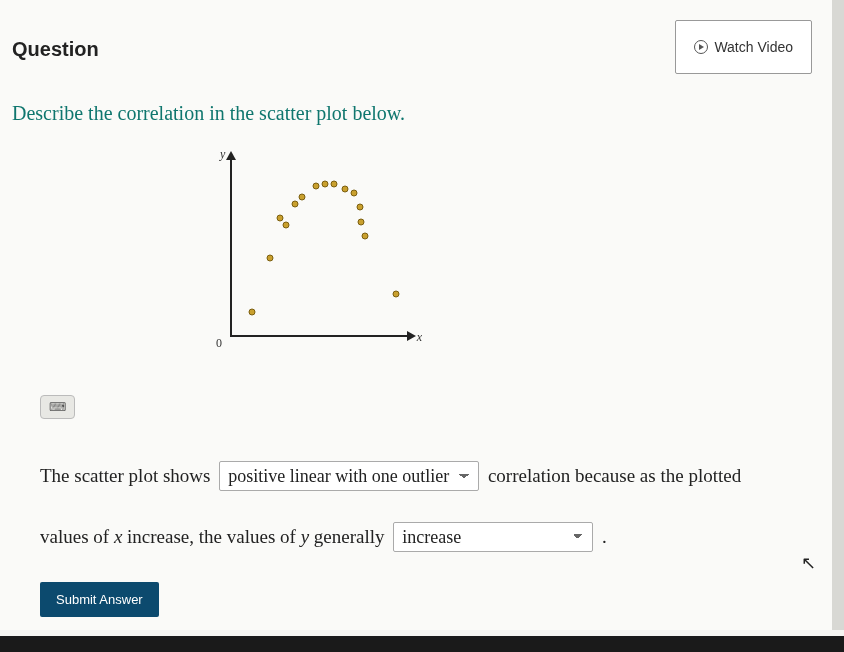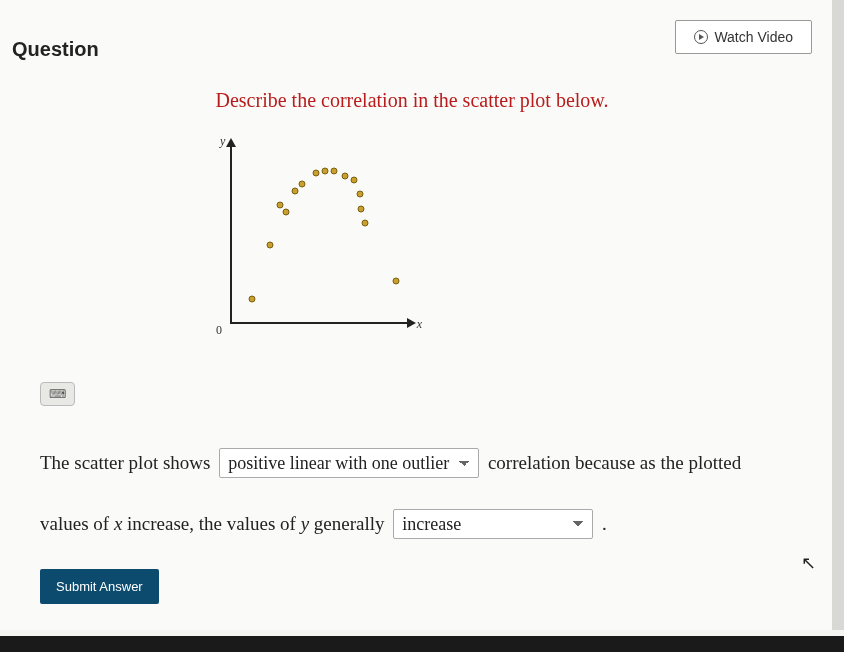--- a/index.html
+++ b/index.html
@@ -30,21 +30,21 @@
       color: #222;
       margin-top: 18px;
     }
     .action-buttons {
       display: flex;
       gap: 12px;
     }
     .btn-outline {
       background: #fff;
       border: 1px solid #999;
-      padding: 8px 18px;
+      padding: 18px 18px;
       font-family: Arial, sans-serif;
       font-size: 14px;
       color: #333;
       cursor: pointer;
       display: flex;
       align-items: center;
       gap: 6px;
       border-radius: 2px;
     }
     .play-icon {
@@ -58,23 +58,22 @@
     }
     .play-triangle {
       width: 0; height: 0;
       border-left: 5px solid #555;
       border-top: 3px solid transparent;
       border-bottom: 3px solid transparent;
       margin-left: 1px;
     }
     .question-text {
       font-size: 20px;
-      color: #b91c1c;
+      color: #0f766e;
       margin-bottom: 20px;
-      text-align: center;
     }
     .chart-wrap {
       display: flex;
       justify-content: flex-start;
       padding-left: 200px;
       margin-bottom: 40px;
     }
     .chart {
       position: relative;
       width: 210px;

